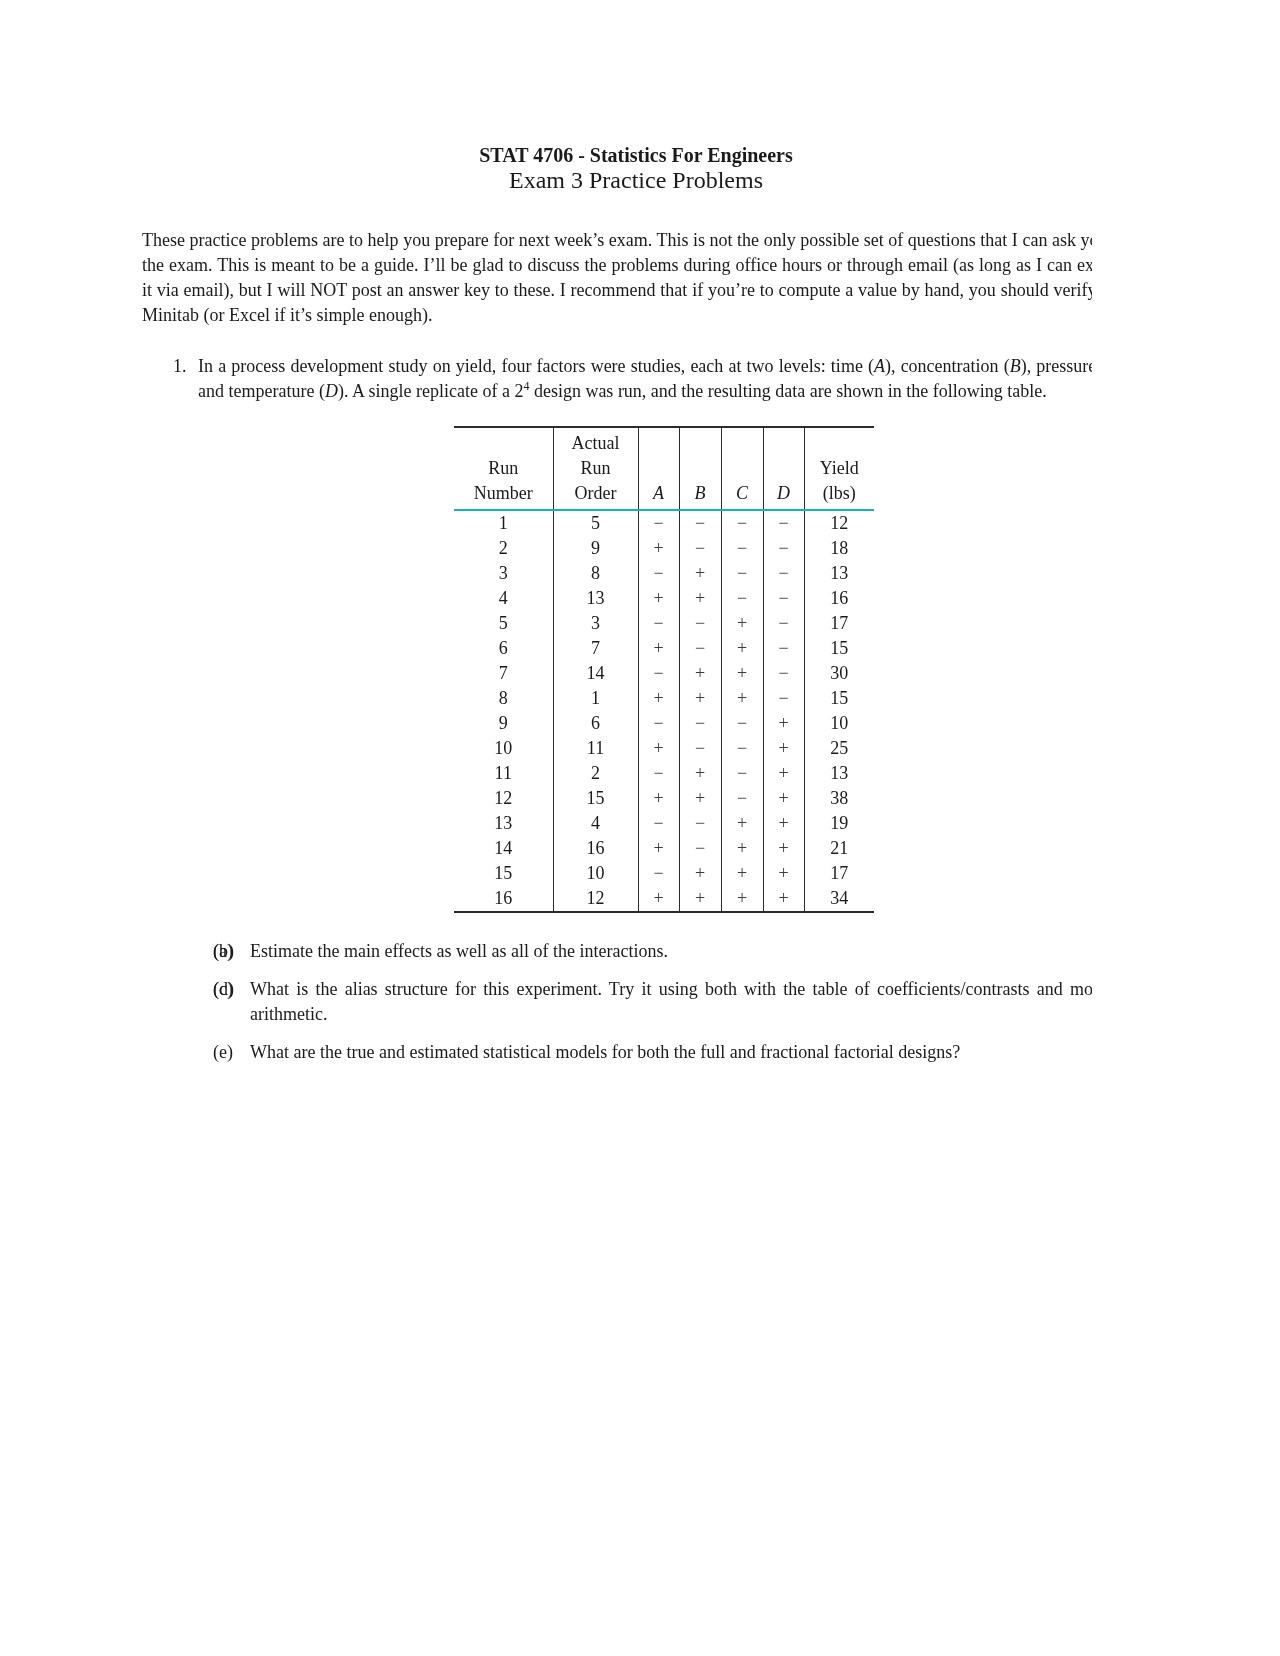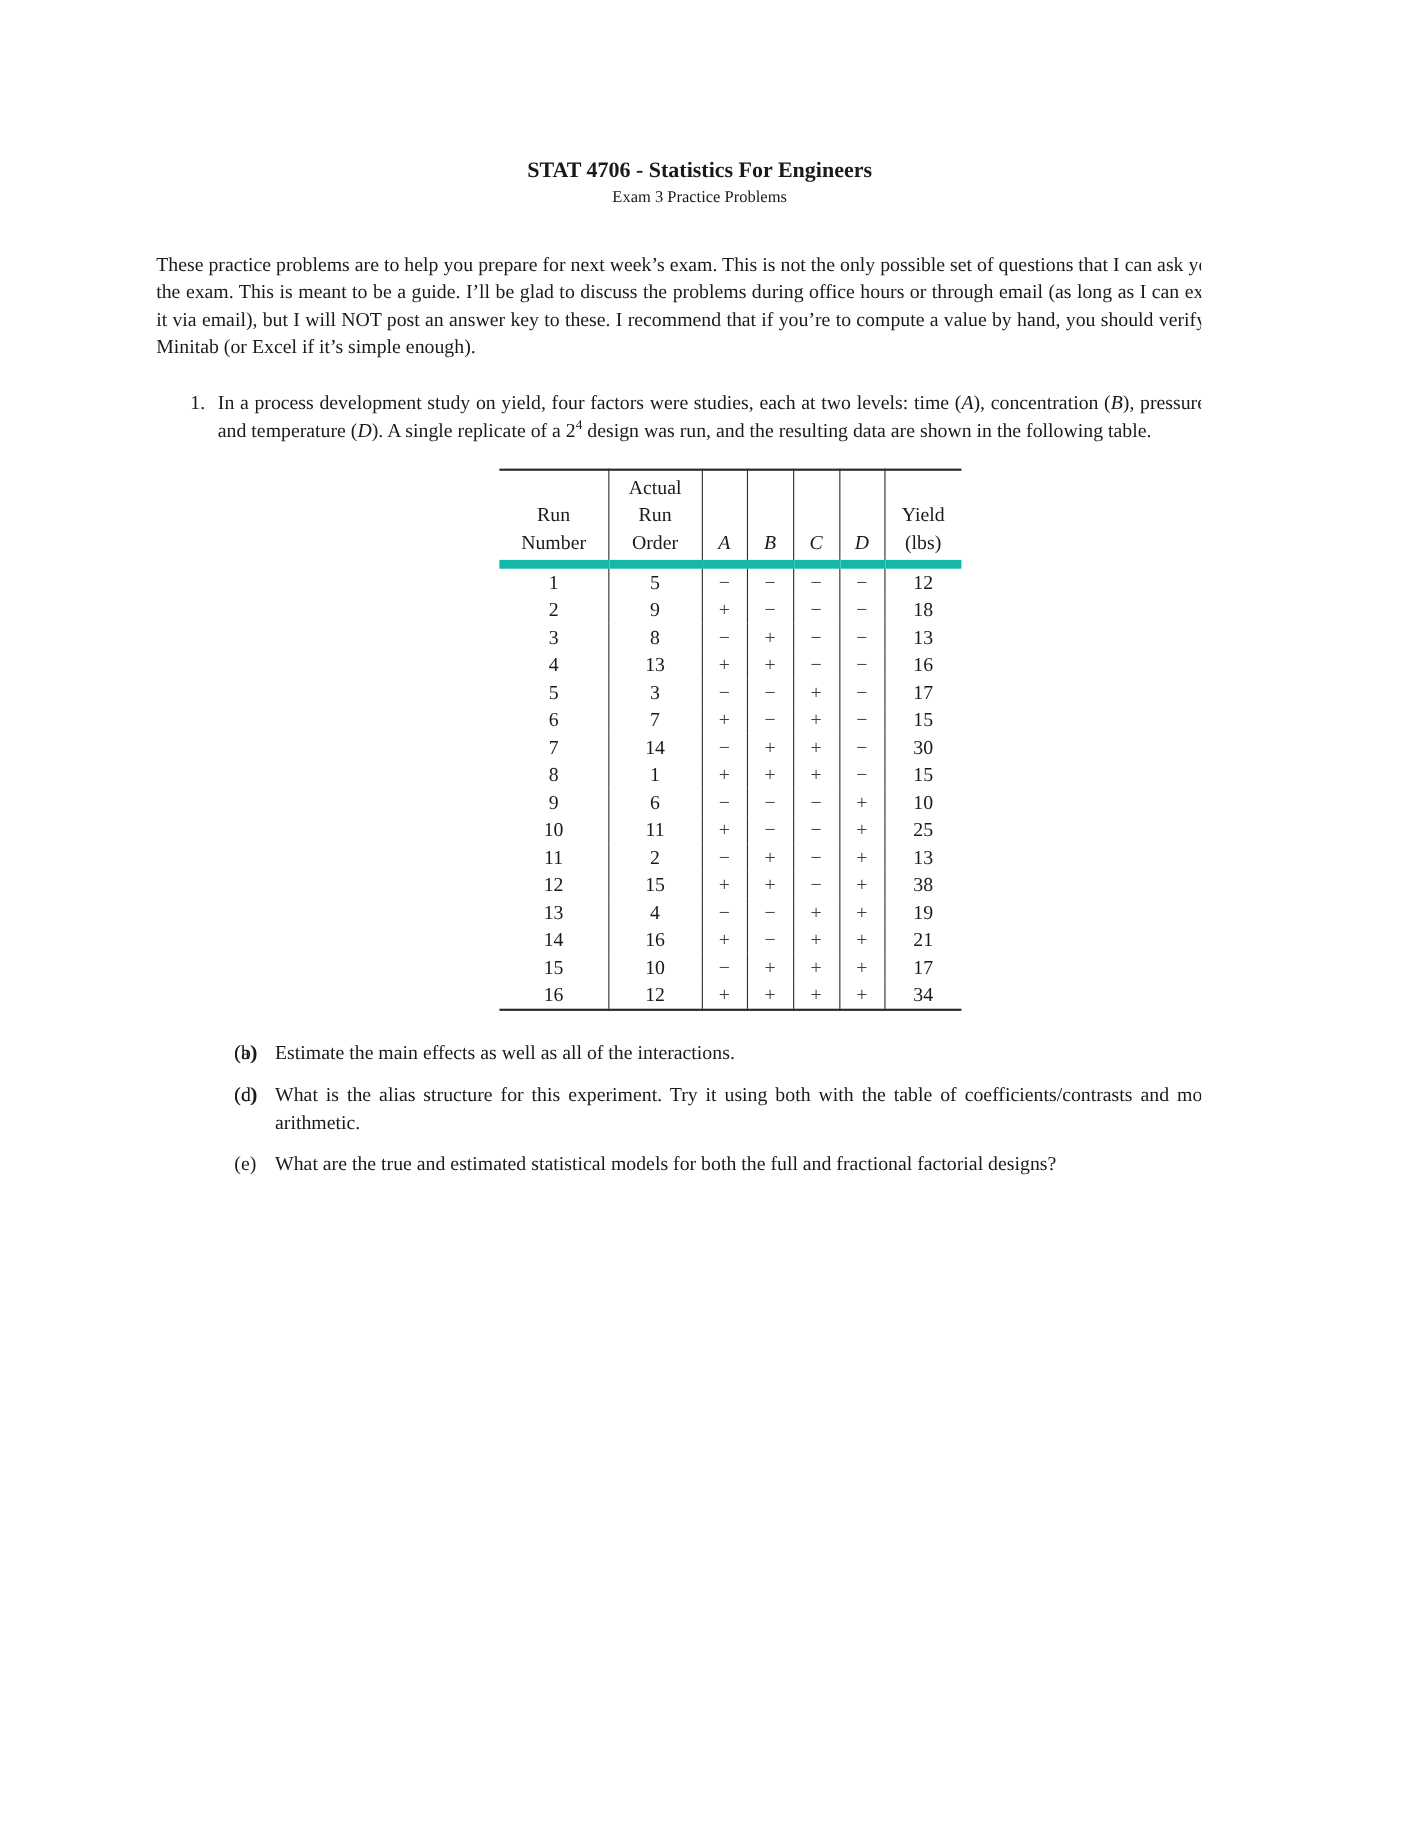--- a/index.html
+++ b/index.html
@@ -23,21 +23,21 @@
   }
   .doc-title {
     margin-top: 143px;
     text-align: center;
     font-weight: bold;
     font-size: 20px;
     line-height: 25px;
   }
   .doc-subtitle {
     text-align: center;
-    font-size: 15px;
+    font-size: 24px;
     line-height: 25px;
   }
   .intro {
     margin-top: 35px;
     text-align: justify;
   }
   .problem {
     position: relative;
     margin-top: 16px;
   }
@@ -65,21 +65,21 @@
     border-collapse: collapse;
     width: 420px;
     border-top: 2px solid #2b2b2b;
     border-bottom: 2px solid #2b2b2b;
     font-size: 18px;
   }
   .design-table th {
     font-weight: normal;
     vertical-align: bottom;
     text-align: center;
-    border-bottom: 8px solid #14b8a6;
+    border-bottom: 2px solid #14b8a6;
     padding: 3px 0 3px 0;
     line-height: 25px;
   }
   .design-table td {
     text-align: center;
     height: 25px;
     line-height: 25px;
     padding: 0;
   }
   .design-table th:nth-child(n+2),

